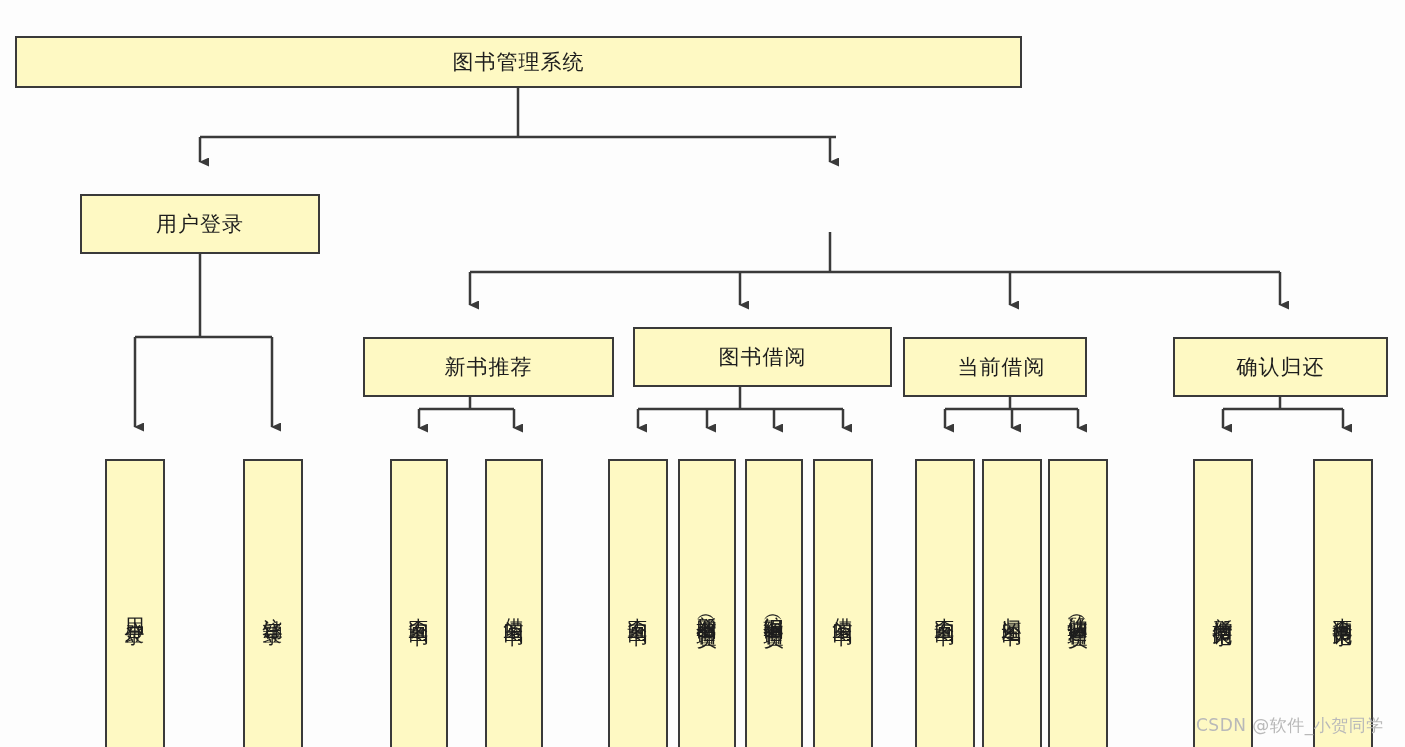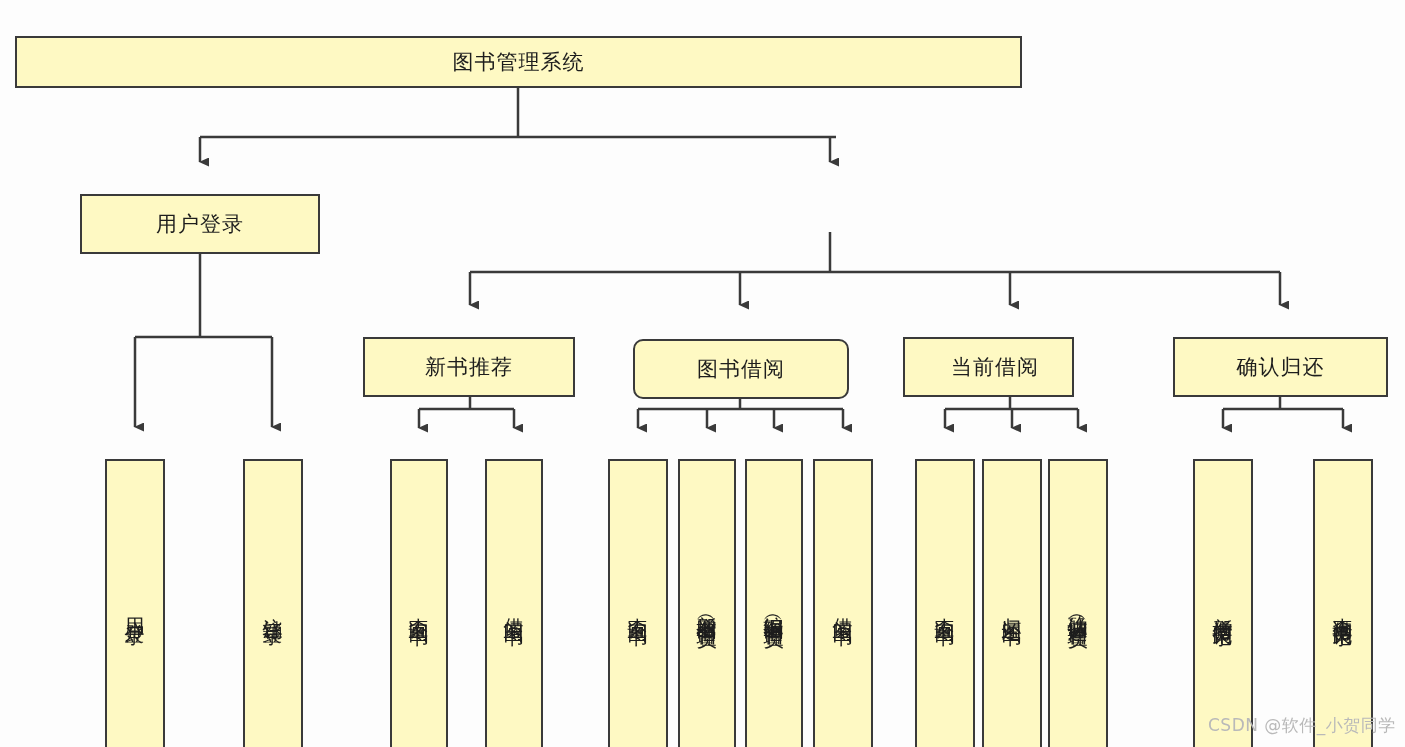--- a/index.html
+++ b/index.html
@@ -55,21 +55,20 @@
   .node-label {
     display: block;
     white-space: nowrap;
   }
   .watermark {
     position: absolute;
     font-size: 17px;
     color: #b9b9b9;
     white-space: nowrap;
     letter-spacing: 0.5px;
-    margin-left: 12px;
   }
 </style>
 </head>
 <body>
 
 <div id="diagram-root">
 
   <svg class="diagram-svg" viewBox="0 0 1405 747" xmlns="http://www.w3.org/2000/svg">
     <defs>
       <marker id="arrowhead" markerWidth="9" markerHeight="10" refX="4.5" refY="9" orient="auto" markerUnits="userSpaceOnUse">
@@ -133,27 +132,27 @@
   </svg>
 
   <div class="node-box horizontal" style="left:15px; top:14px; width:1007px; height:52px;">
     <span class="node-label">图书管理系统</span>
   </div>
 
   <div class="node-box horizontal" style="left:80px; top:172px; width:240px; height:60px;">
     <span class="node-label">用户登录</span>
   </div>
 
-  <div class="node-box horizontal" style="left:363px; top:315px; width:212px; height:60px;">
+  <div class="node-box horizontal" style="left:363px; top:315px; width:251px; height:60px;">
     <span class="node-label">新书推荐</span>
   </div>
-  <div class="node-box horizontal" style="left:633px; top:317px; width:216px; height:60px;border-radius:10px;">
+  <div class="node-box horizontal" style="left:633px; top:305px; width:259px; height:60px;">
     <span class="node-label">图书借阅</span>
   </div>
-  <div class="node-box horizontal" style="left:903px; top:315px; width:171px; height:60px;padding-left:13px;">
+  <div class="node-box horizontal" style="left:903px; top:315px; width:184px; height:60px;padding-left:13px;">
     <span class="node-label">当前借阅</span>
   </div>
   <div class="node-box horizontal" style="left:1173px; top:315px; width:215px; height:60px;">
     <span class="node-label">确认归还</span>
   </div>
 
   <div class="node-box vertical" style="left:105px; top:437px; width:60px; height:298px;">
     <span class="node-label">用户登录</span>
   </div>
   <div class="node-box vertical" style="left:243px; top:437px; width:60px; height:298px;">

